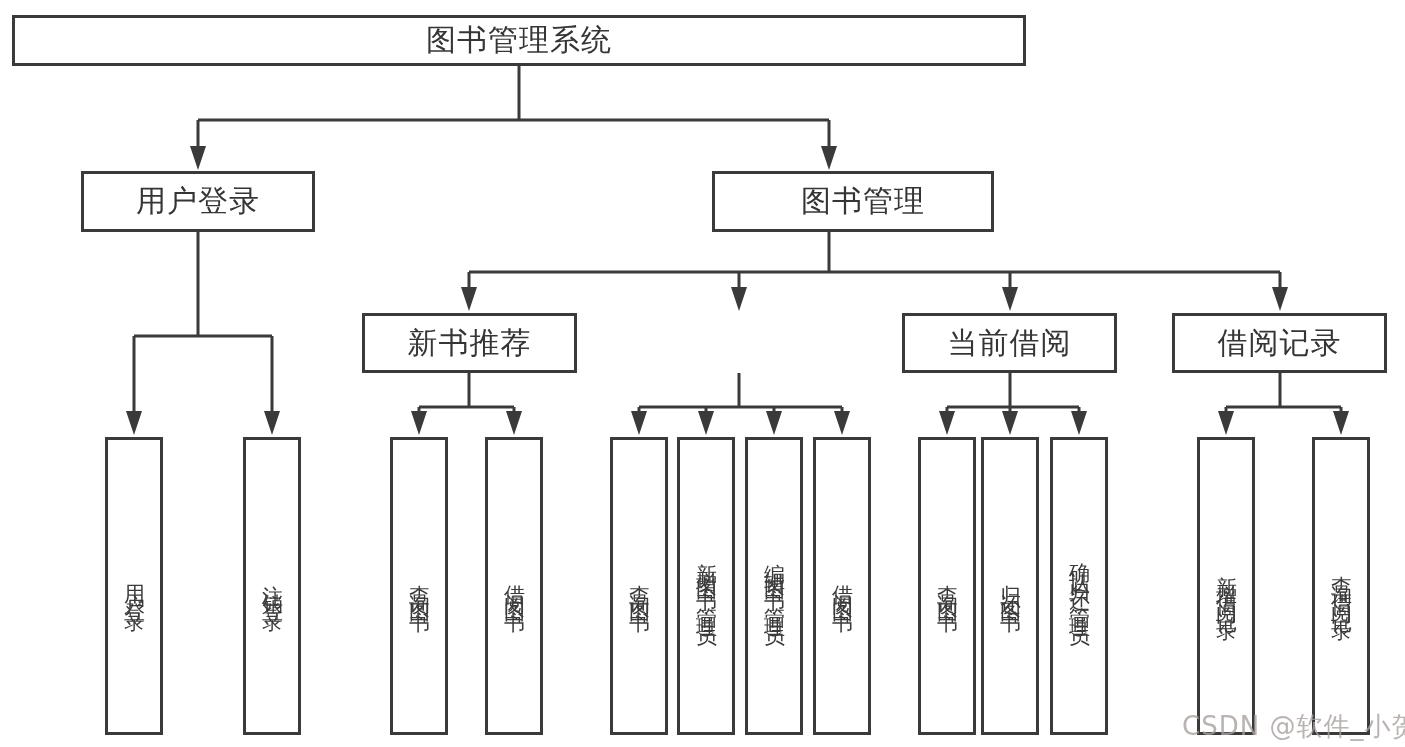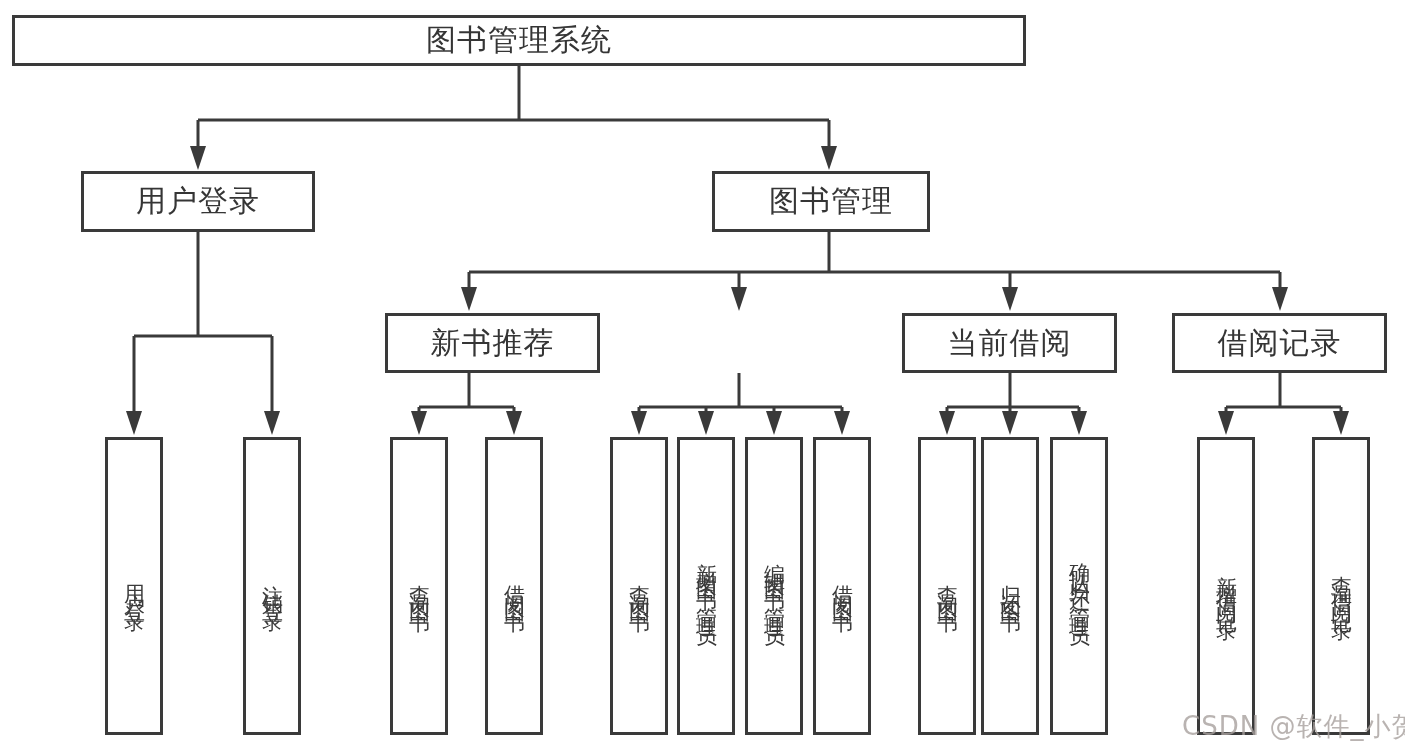--- a/index.html
+++ b/index.html
@@ -43,23 +43,23 @@
     text-orientation: mixed;
     font-size: 21px;
     letter-spacing: 9px;
     line-height: 1;
     color: #3a3a3a;
   }
   
   .n-root   { left: 12px;  top: 15px;  width: 1014px; height: 51px; }
   
   .n-login  { left: 81px;  top: 171px; width: 234px; height: 61px; }
-  .n-mgmt   { left: 712px; top: 171px; width: 218px; height: 61px; padding-left: 20px; }
+  .n-mgmt   { left: 712px; top: 171px; width: 282px; height: 61px; padding-left: 20px; }
   
-  .g1 { left: 362px;  top: 313px; width: 215px; height: 60px; margin-left: 23px; }
+  .g1 { left: 362px;  top: 313px; width: 215px; height: 60px; }
   .g2 { left: 632px;  top: 313px; width: 215px; height: 60px; }
   .g3 { left: 902px;  top: 313px; width: 215px; height: 60px; align-items: center; }
   .g4 { left: 1172px; top: 313px; width: 215px; height: 60px; }
   
   .leaf { top: 437px; width: 58px; height: 298px; }
   .a1 { left: 105px; }  .a2 { left: 243px; }
   .b1 { left: 390px; }  .b2 { left: 485px; }
   .c1 { left: 610px; }  .c2 { left: 677px; } .c3 { left: 745px; } .c4 { left: 813px; }
   .d1 { left: 918px; }  .d2 { left: 981px; } .d3 { left: 1050px; }
   .e1 { left: 1197px; } .e2 { left: 1312px; }

